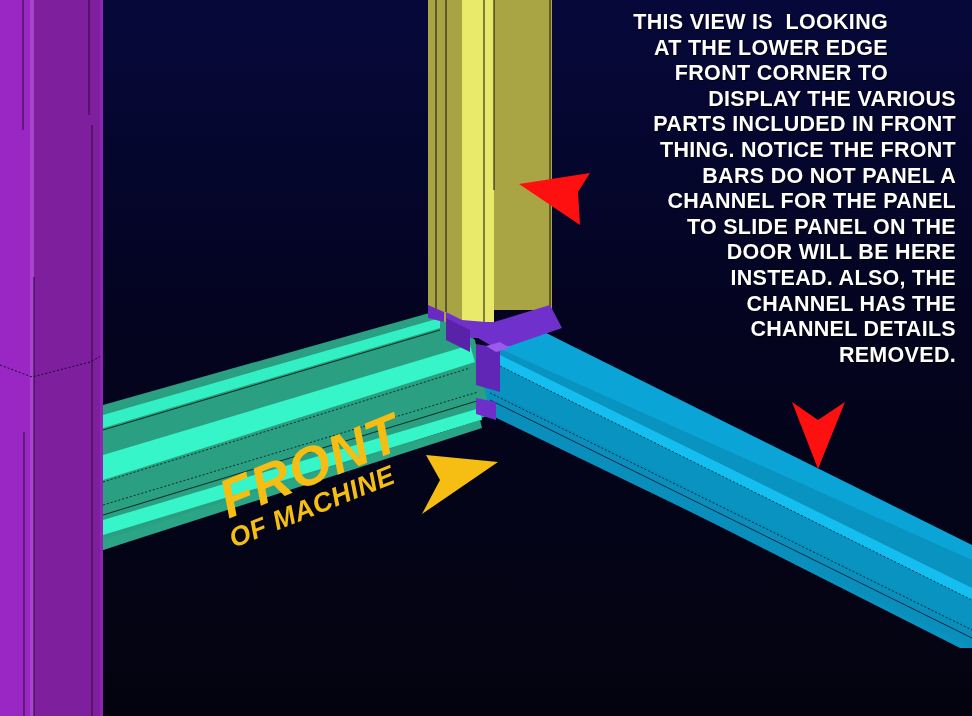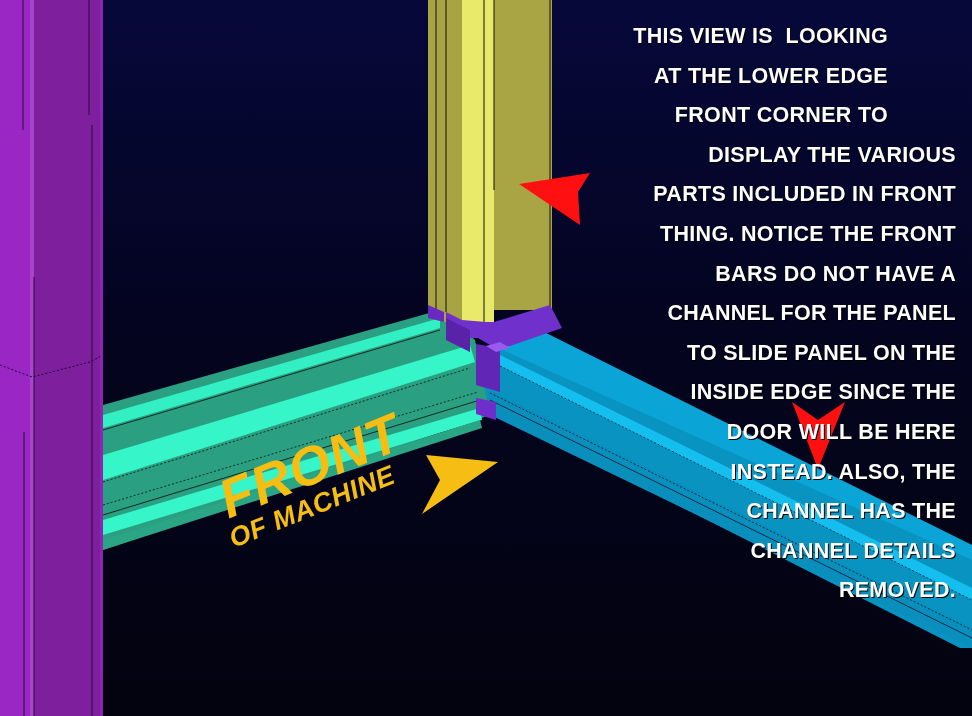--- a/index.html
+++ b/index.html
@@ -20,21 +20,21 @@
       right: 16px; top: 10px;
       width: 400px;
       color: #ffffff;
       font-weight: bold;
       font-size: 21.5px;
       line-height: 25.6px;
       text-align: right;
       letter-spacing: 0.3px;
       text-shadow: 1px 1px 0 #000;
     }
-    .note .line { display: block; white-space: pre; margin-top: 14px; }
+    .note .line { display: block; white-space: pre; }
     .front-label {
       position: absolute;
       left: 212px; top: 478px;
       transform: rotate(-22deg);
       transform-origin: left top;
       color: #f6bd12;
       font-weight: bold;
       font-style: italic;
     }
     .front-label .big {
@@ -115,24 +115,23 @@
     <polygon points="426,455 498,462 422,514 440,480" fill="#f6bd12"></polygon>
   </svg>
 
   <div class="note">
     <span class="line" style="padding-right:68px">THIS VIEW IS  LOOKING</span>
     <span class="line" style="padding-right:68px">AT THE LOWER EDGE</span>
     <span class="line" style="padding-right:68px">FRONT CORNER TO</span>
     <span class="line">DISPLAY THE VARIOUS</span>
     <span class="line">PARTS INCLUDED IN FRONT</span>
     <span class="line">THING. NOTICE THE FRONT</span>
-    <span class="line">BARS DO NOT HAVE A</span>
+    <span class="line">BARS DO NOT PANEL A</span>
     <span class="line">CHANNEL FOR THE PANEL</span>
     <span class="line">TO SLIDE PANEL ON THE</span>
-    <span class="line">INSIDE EDGE SINCE THE</span>
     <span class="line">DOOR WILL BE HERE</span>
     <span class="line">INSTEAD. ALSO, THE</span>
     <span class="line">CHANNEL HAS THE</span>
     <span class="line">CHANNEL DETAILS</span>
     <span class="line">REMOVED.</span>
   </div>
 
   <div class="front-label">
     <span class="big">FRONT</span>
     <span class="small">OF MACHINE</span>

